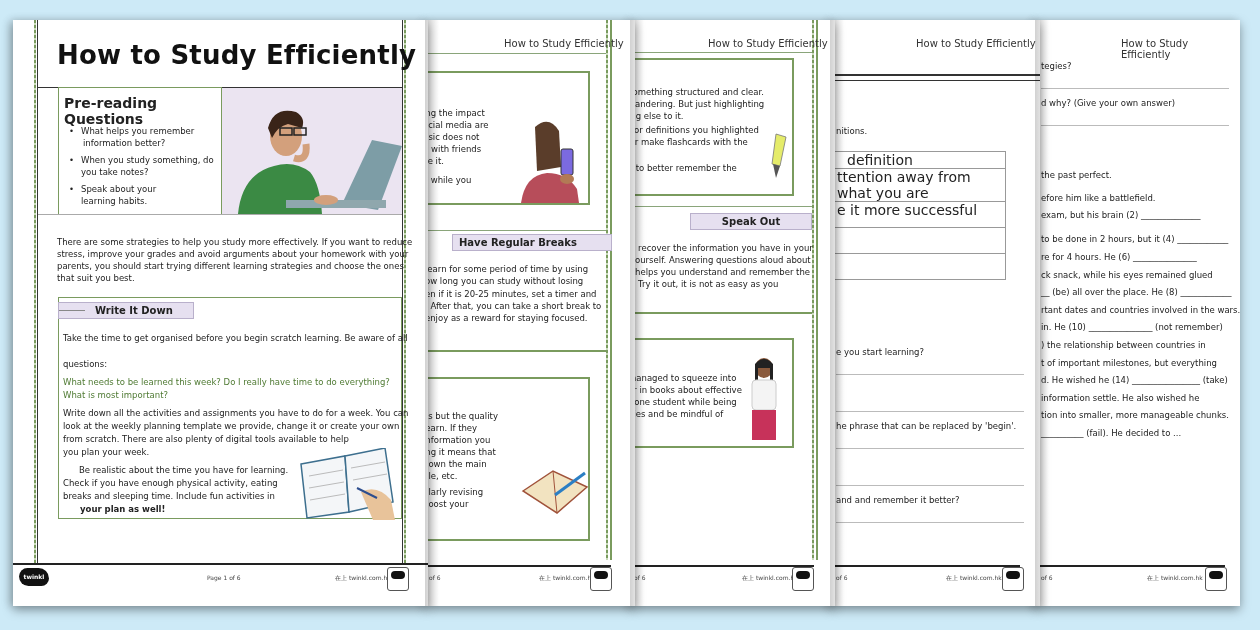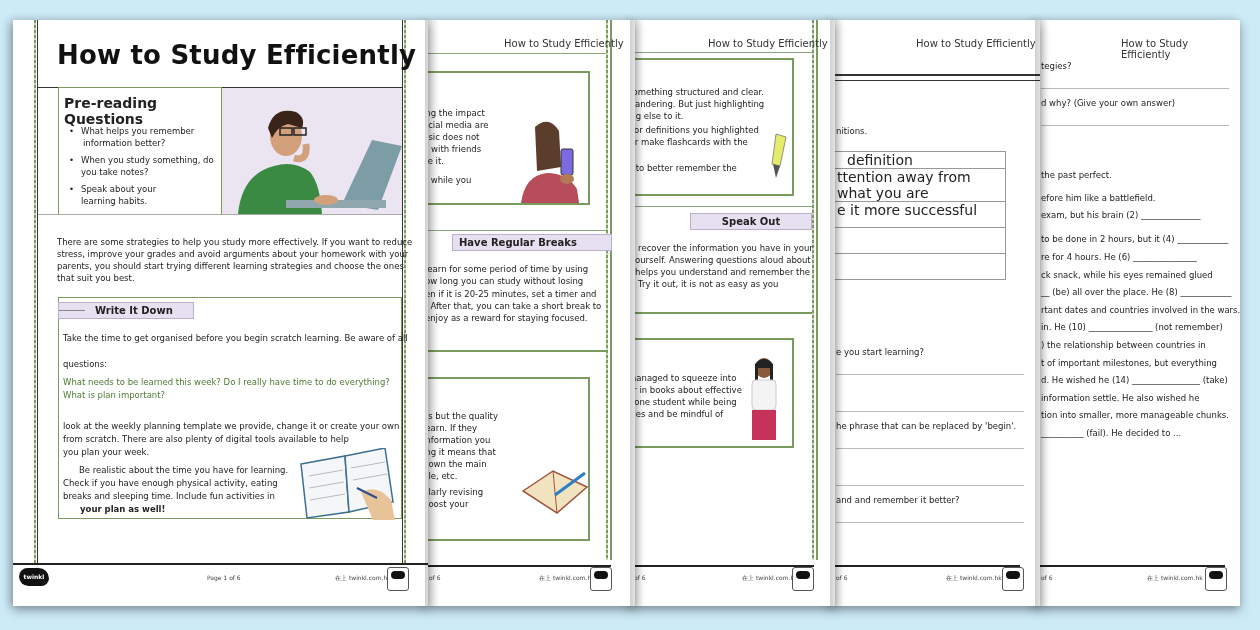--- a/index.html
+++ b/index.html
@@ -241,21 +241,22 @@
     <div class="txt" style="left:44px; top:252px;">that suit you best.</div>
   </div>
 
   <div class="box" style="left:45px; top:277px; width:342px; height:220px; border-width:1.5px;">
     <div class="section-title" style="left:-1px; top:4px; width:134px; text-align:left; padding-left:0;">
       <span style="display:inline-block; width:26px; height:1px; border-top:1px solid #888; vertical-align:middle; margin-right:10px;"></span><span>Write It Down</span>
     </div>
     <div class="txt" style="left:4px; top:34px;">Take the time to get organised before you begin scratch learning. Be aware of all</div>
     <div class="txt" style="left:4px; top:60px;">questions:</div>
     <div class="txt green" style="left:4px; top:78px;">What needs to be learned this week? Do I really have time to do everything?</div>
-    <div class="txt green" style="left:4px; top:91px;">What is plan important?</div>
+    <div class="txt green" style="left:4px; top:91px;">What is most important?</div>
+    <div class="txt" style="left:4px; top:109px;">Write down all the activities and assignments you have to do for a week. You can</div>
     <div class="txt" style="left:4px; top:122px;text-align:right;">look at the weekly planning template we provide, change it or create your own</div>
     <div class="txt" style="left:4px; top:135px;">from scratch. There are also plenty of digital tools available to help</div>
     <div class="txt" style="left:4px; top:148px;">you plan your week.</div>
     <div class="txt" style="left:20px; top:166px;">Be realistic about the time you have for learning.</div>
     <div class="txt" style="left:4px; top:179px;">Check if you have enough physical activity, eating</div>
     <div class="txt" style="left:4px; top:192px;">breaks and sleeping time. Include fun activities in</div>
     <div class="txt" style="left:21px; top:205px;font-weight:bold;">your plan as well!</div>
     <svg class="illus" width="96" height="72" style="left:240px; top:150px;">
       <polygon points="2,16 46,8 50,64 8,70" fill="#f4f6f8" stroke="#3d6f8e" stroke-width="1.5"></polygon>
       <polygon points="46,8 86,0 94,54 50,64" fill="#f4f6f8" stroke="#3d6f8e" stroke-width="1.5"></polygon>

